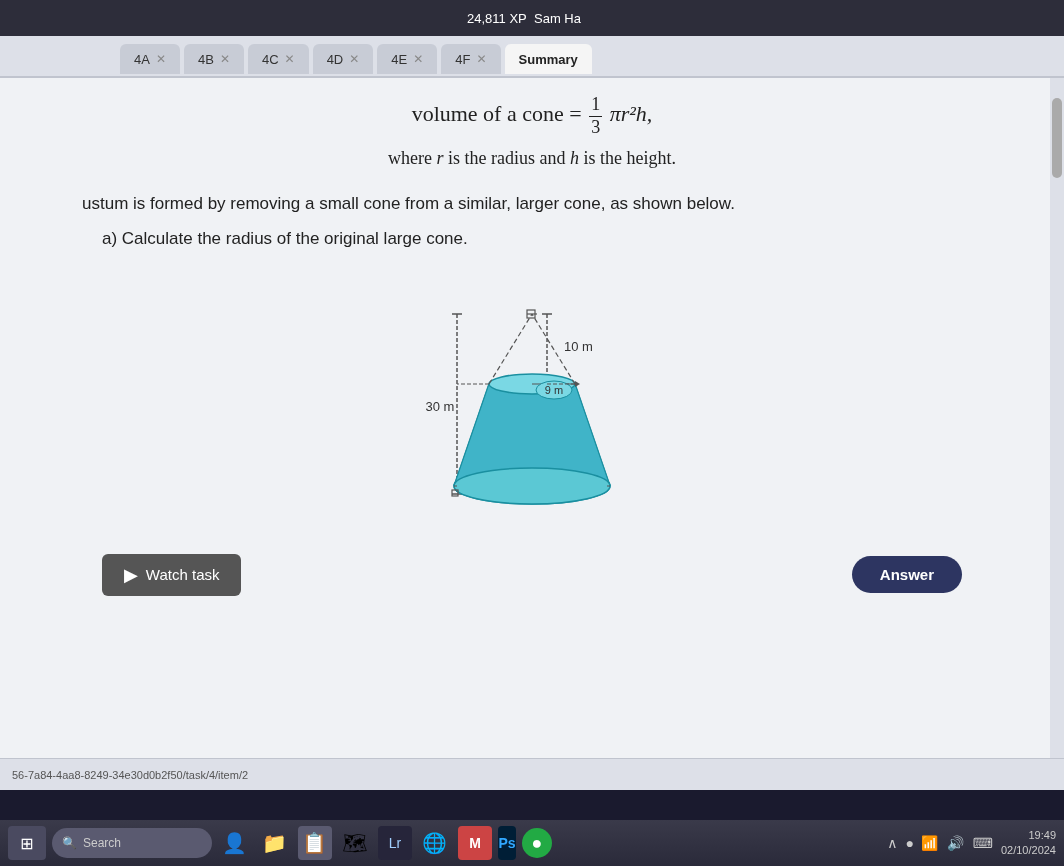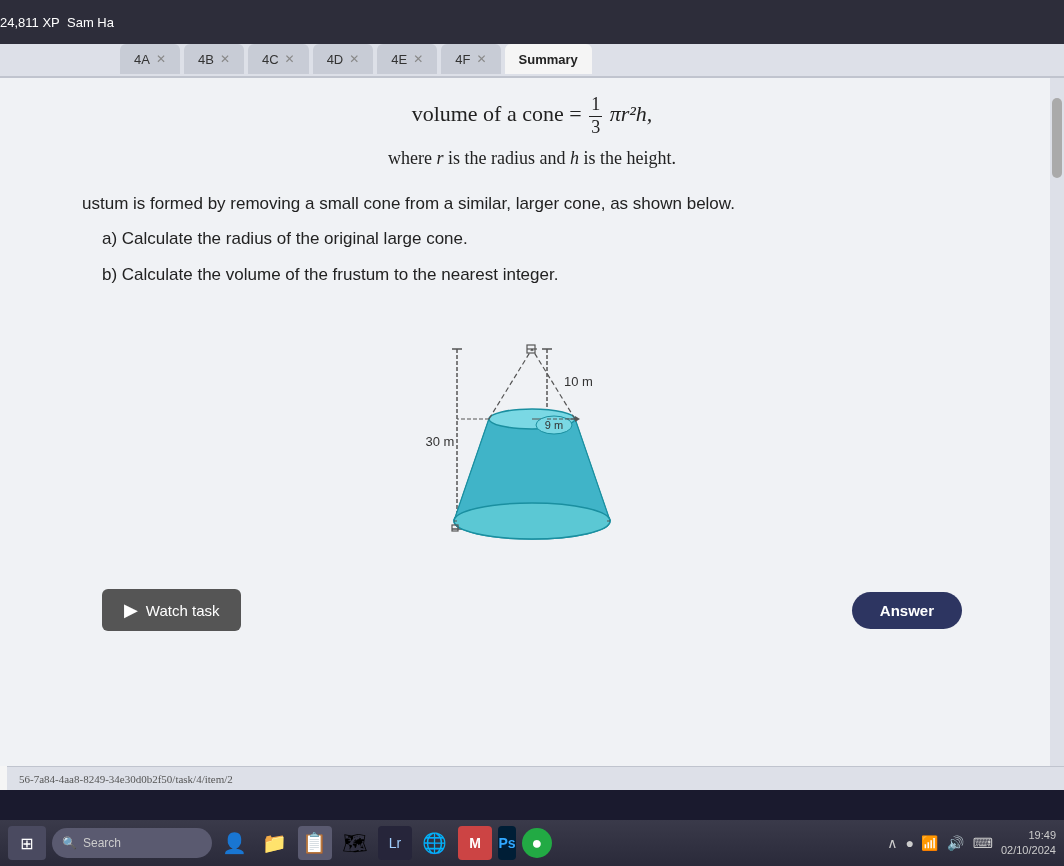--- a/index.html
+++ b/index.html
@@ -9,25 +9,25 @@
       background: #1a1a2e;
       font-family: 'Times New Roman', Times, serif;
       overflow: hidden;
       position: relative;
     }
 
     
     #top-bar {
       position: absolute;
       top: 0; left: 0; right: 0;
-      height: 44px;
+      height: 36px;
       background: #2d2d3a;
       display: flex;
       align-items: center;
-      justify-content: flex-start;
+      justify-content: center;
       padding-right: 16px;
       z-index: 100;
     }
     #top-bar-xp {
       color: #ffffff;
       font-family: Arial, sans-serif;
       font-size: 13px;
     }
 
     
@@ -182,29 +182,28 @@
       padding: 10px 28px;
       font-family: Arial, sans-serif;
       font-size: 15px;
       font-weight: bold;
       cursor: pointer;
     }
 
     
     #url-bar {
       background: #dde0e8;
-      height: 24px;
+      height: 32px;
       display: flex;
       align-items: center;
       padding: 0 12px;
-      font-family: Liberation Serif, serif;
+      font-family: Liberation Sans, sans-serif;
       font-size: 11px;
       color: #555;
       border-top: 1px solid #c0c4ce;
-      margin-left: 7px;
     }
 
     
     #taskbar {
       position: absolute;
       bottom: 0;
       left: 0;
       right: 0;
       height: 46px;
       background: linear-gradient(180deg, #3a3a4a 0%, #2a2a3a 100%);
@@ -346,23 +345,20 @@
         where <span style="font-style:italic;">r</span> is the radius and <span style="font-style:italic;">h</span> is the height.
       </div>
     </div>
 
     <div id="problem-text">
       <div class="problem-intro">
         <span>ustum is formed by removing a small cone from a similar, larger cone, as shown below.</span>
       </div>
       <div class="problem-part">
         <span>a) Calculate the radius of the original large cone.</span>
-      </div>
-      <div class="problem-part">
-        <span>b) Calculate the volume of the frustum to the nearest integer.</span>
       </div>
     </div>
 
     <div id="diagram-area">
       <svg id="cone-svg" width="320" height="240" viewBox="0 0 320 240">
 
         <line x1="85" y1="28" x2="85" y2="208" stroke="#555" stroke-width="1.5" stroke-dasharray="4,2"></line>
         <line x1="80" y1="28" x2="90" y2="28" stroke="#555" stroke-width="1.5"></line>
         <line x1="80" y1="208" x2="90" y2="208" stroke="#555" stroke-width="1.5"></line>
 

